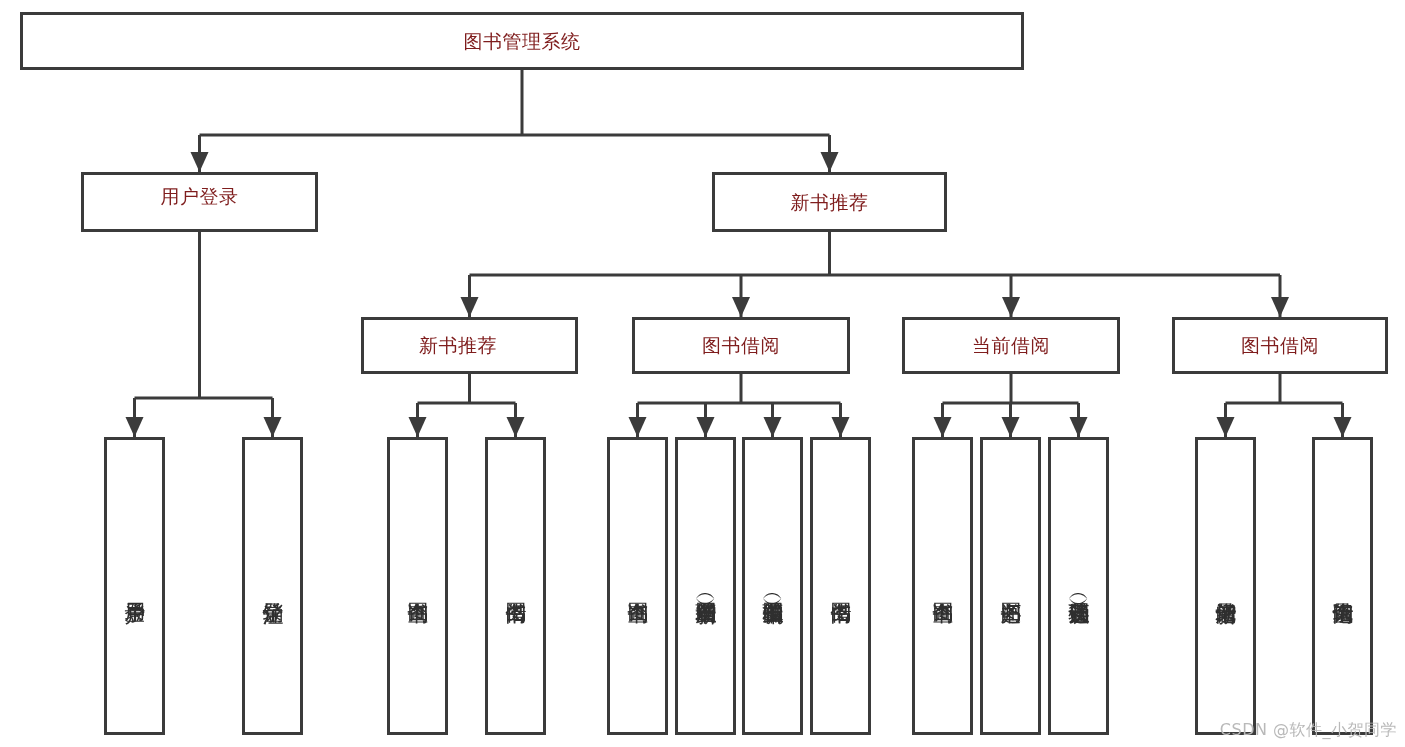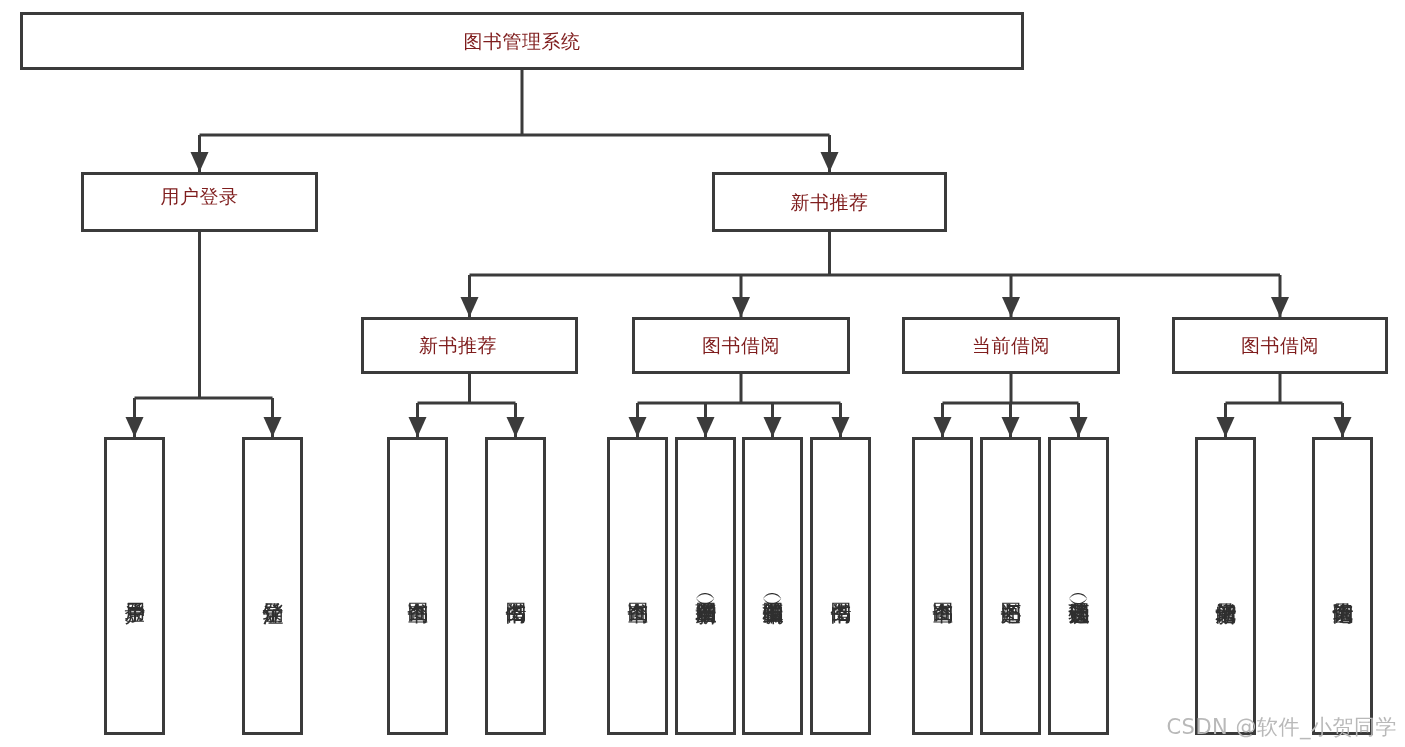--- a/index.html
+++ b/index.html
@@ -65,21 +65,21 @@
     writing-mode: vertical-rl;
     text-orientation: upright;
     -webkit-writing-mode: vertical-rl;
     white-space: nowrap;
     pointer-events: none;
   }
   .watermark {
     position: absolute;
     right: 8px;
     bottom: 6px;
-    font-size: 21px;
+    font-size: 16px;
     color: #b9b9b9;
     letter-spacing: 0.5px;
     white-space: nowrap;
     pointer-events: none;
     margin-top: 39px;
   }
 </style>
 </head>
 <body>
 

